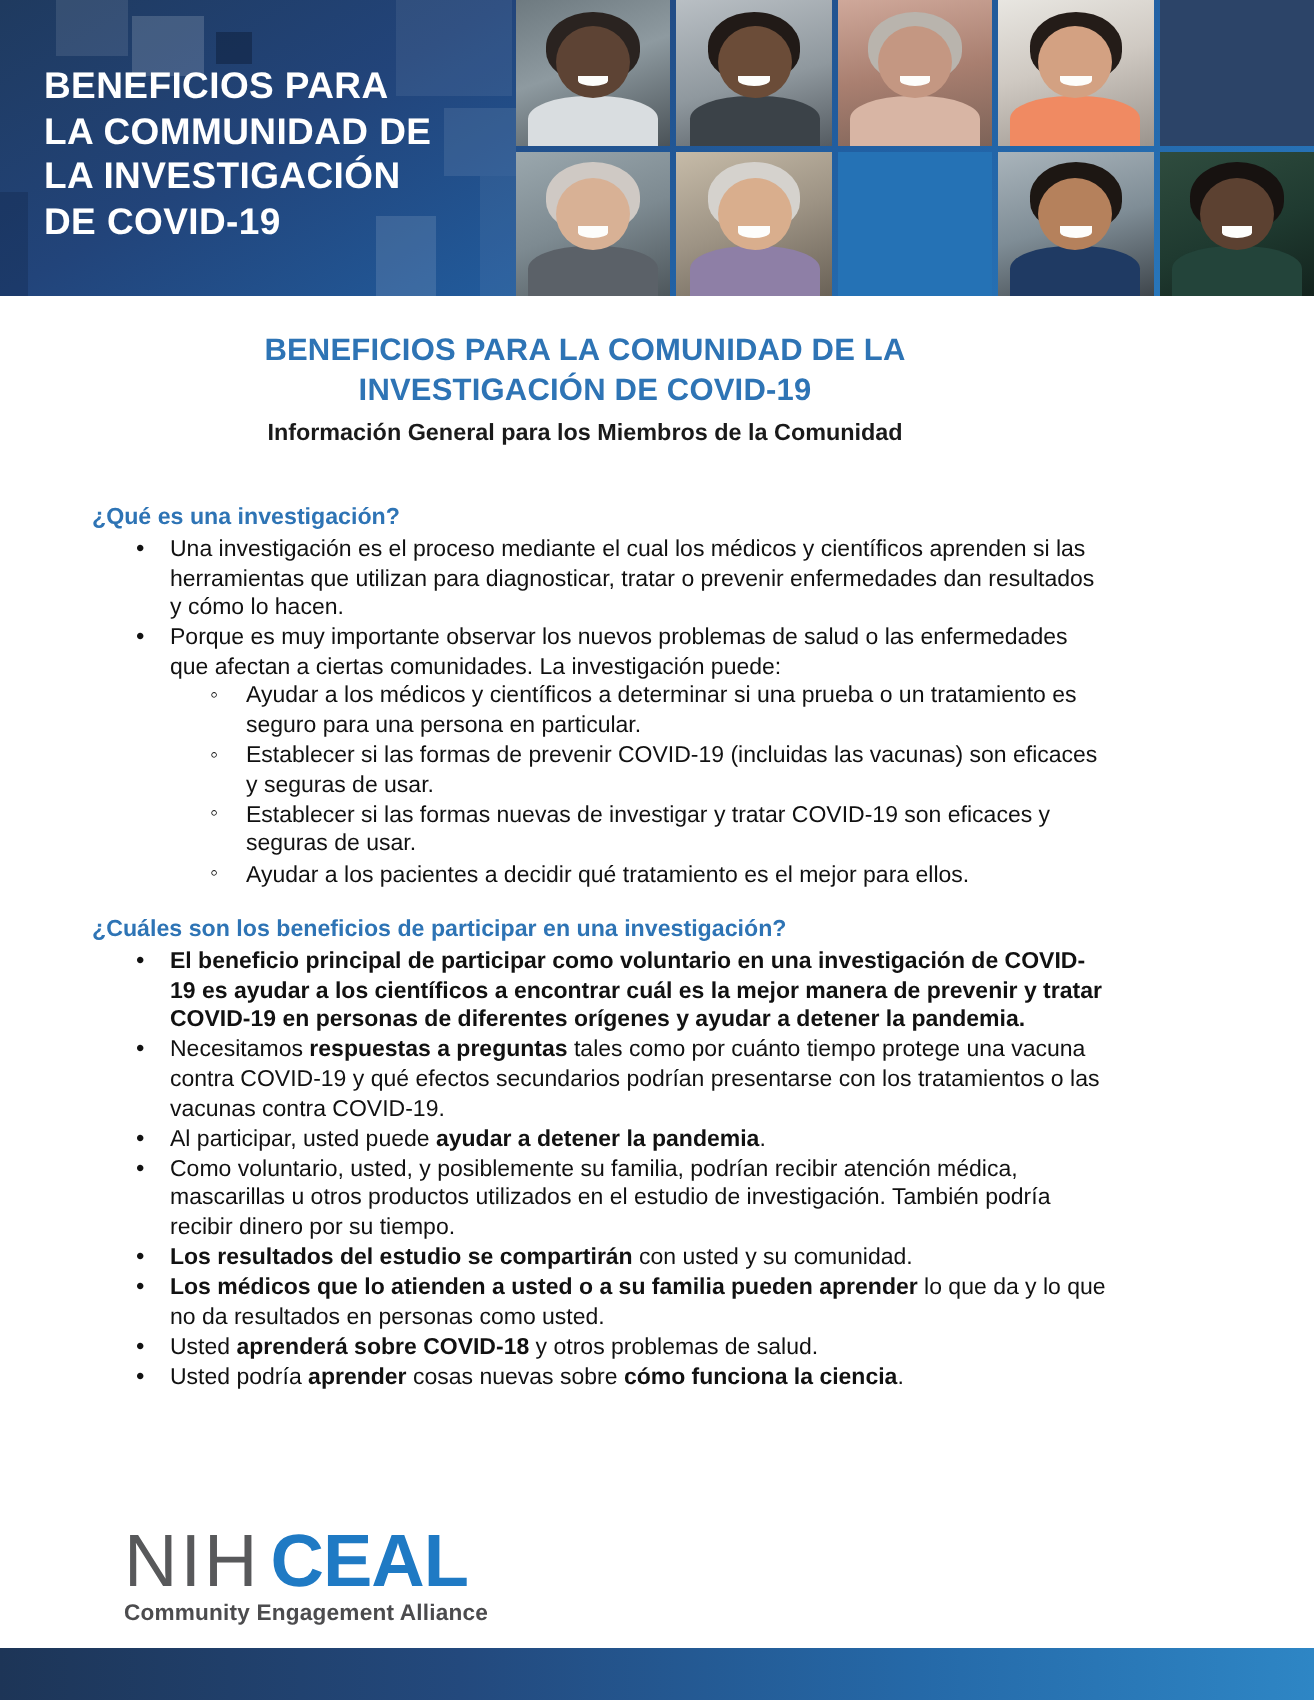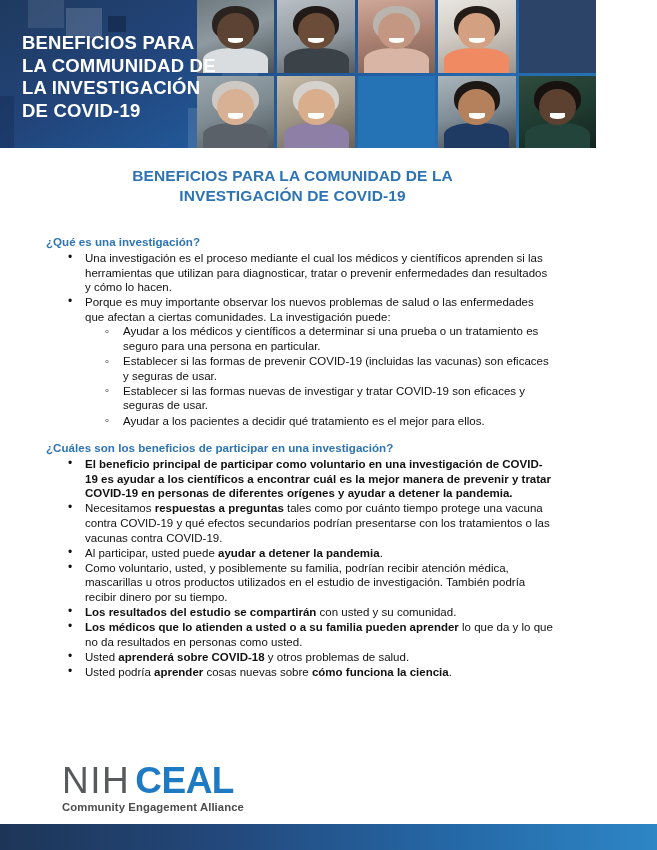--- a/index.html
+++ b/index.html
@@ -12,21 +12,21 @@
     height: 850px;
     font-family: "Liberation Sans", sans-serif;
     position: relative;
     overflow: hidden;
     color: #000;
   }
 
   
   .banner {
     position: relative;
-    width: 596px;
+    width: 657px;
     height: 148px;
     background: linear-gradient(150deg, #1f3a5f 0%, #22447a 28%, #2160a3 62%, #2a7cc0 100%);
     overflow: hidden;
   }
   .banner-deco {
     position: absolute;
     background: rgba(255,255,255,0.10);
     pointer-events: none;
   }
   .deco-1 { left: 28px;  top: -6px;  width: 36px; height: 34px; }
@@ -288,20 +288,21 @@
       </div>
     </div>
 </div>
 
 <div class="doc">
   <div class="title-block">
     <div class="doc-title">
       <div>BENEFICIOS PARA LA COMUNIDAD DE LA</div>
       <div>INVESTIGACIÓN DE COVID-19</div>
     </div>
+    <div class="doc-subtitle">Información General para los Miembros de la Comunidad</div>
   </div>
 
   <div class="content" id="content">
       <div class="sec-heading first">¿Qué es una investigación?</div>
       <ul class="lvl1">
         <li><span>Una investigación es el proceso mediante el cual los médicos y científicos aprenden si las herramientas que utilizan para diagnosticar, tratar o prevenir enfermedades dan resultados y cómo lo hacen.</span></li>
       </ul>
       <ul class="lvl1">
         <li><span>Porque es muy importante observar los nuevos problemas de salud o las enfermedades que afectan a ciertas comunidades. La investigación puede:</span><ul class="lvl2">
             <li>Ayudar a los médicos y científicos a determinar si una prueba o un tratamiento es seguro para una persona en particular.</li>

